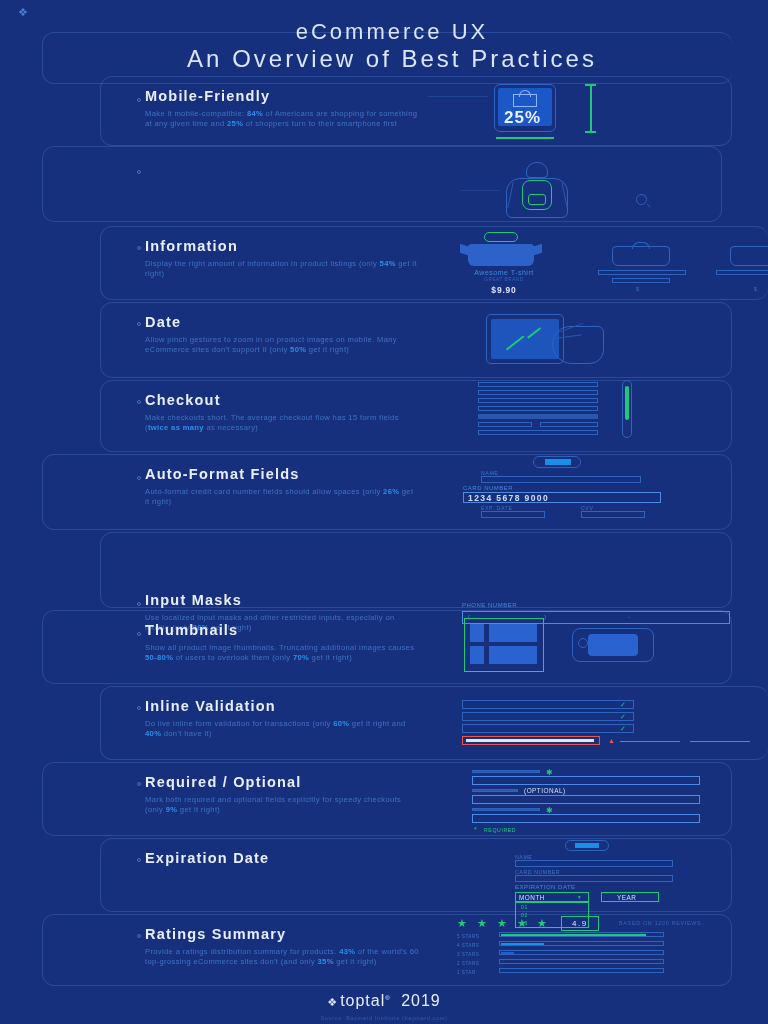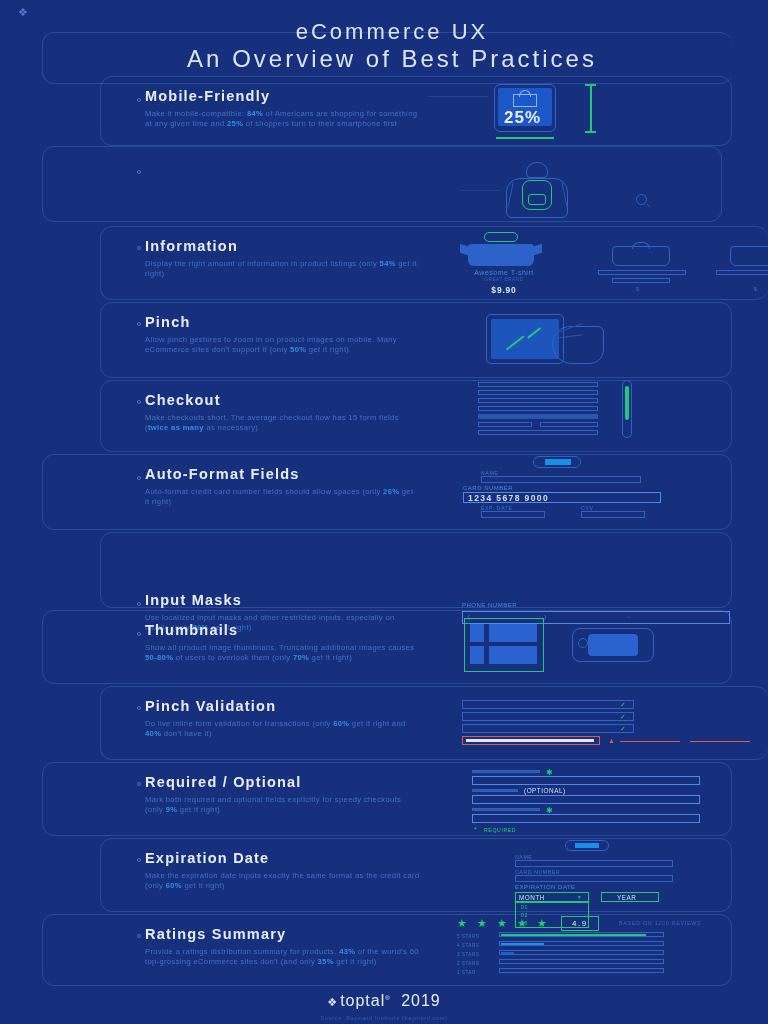--- a/index.html
+++ b/index.html
@@ -161,21 +161,21 @@
       <div class="mini" style="left:196px; top:54px;">$</div>
       <div class="box" style="left:290px; top:14px; width:58px; height:20px; border-radius:4px 4px 6px 6px;"></div>
       <div class="box" style="left:276px; top:38px; width:88px; height:5px;"></div>
       <div class="mini" style="left:314px; top:54px;">$</div>
     </div>
   </div>
 
   <div class="row" style="top:314px; height:68px;">
     <div class="dot" style="top:8px;"></div>
     <div class="txt">
-      <div class="ttl">Pinch</div>
+      <div class="ttl">Date</div>
       <div class="bdy">Allow pinch gestures to zoom in on product images on mobile. Many eCommerce sites don't support it (only <b>50%</b> get it right)</div>
     </div>
     <div class="art" style="left:480px; top:-2px; width:180px; height:60px;">
       <div class="phone-outer" style="left:6px; top:2px; width:78px; height:50px; border-radius:5px;"></div>
       <div class="phone-screen" style="left:11px; top:7px; width:68px; height:40px; background:#1d55bd;"></div>
       <div class="ln grn" style="left:24px; top:30px; width:22px; height:1.5px; transform:rotate(-38deg);"></div>
       <div class="ln grn" style="left:46px; top:20px; width:16px; height:1.5px; transform:rotate(-38deg);"></div>
       <div class="box" style="left:72px; top:14px; width:52px; height:38px; border-radius:18px 6px 14px 20px;"></div>
       <div class="ln" style="left:74px; top:16px; width:30px; height:1px; transform:rotate(-20deg);"></div>
       <div class="ln" style="left:76px; top:24px; width:26px; height:1px; transform:rotate(-8deg);"></div>
@@ -252,21 +252,21 @@
       <div class="fill" style="left:27px; top:26px; width:48px; height:18px; background:#2a63cf;"></div>
       <div class="box" style="left:110px; top:8px; width:82px; height:34px; border-radius:8px;"></div>
       <div class="fill" style="left:126px; top:14px; width:50px; height:22px; background:#2a63cf; border-radius:4px;"></div>
       <div class="box" style="left:116px; top:18px; width:10px; height:10px; border-radius:50%;"></div>
     </div>
   </div>
 
   <div class="row" style="top:698px; height:62px;">
     <div class="dot" style="top:8px;"></div>
     <div class="txt">
-      <div class="ttl">Pinch Validation</div>
+      <div class="ttl">Inline Validation</div>
       <div class="bdy">Do live inline form validation for transactions (only <b>60%</b> get it right and <b>40%</b> don't have it)</div>
     </div>
     <div class="art" style="left:462px; top:2px; width:300px; height:46px;">
       <div class="box" style="left:0px; top:0px; width:172px; height:9px;"></div>
       <div class="mini grn" style="left:158px; top:1px; background:none; color:#21c87a; font-size:7px;">✓</div>
       <div class="box" style="left:0px; top:12px; width:172px; height:9px;"></div>
       <div class="mini grn" style="left:158px; top:13px; background:none; color:#21c87a; font-size:7px;">✓</div>
       <div class="box" style="left:0px; top:24px; width:172px; height:9px;"></div>
       <div class="mini grn" style="left:158px; top:25px; background:none; color:#21c87a; font-size:7px;">✓</div>
       <div class="box redb" style="left:0px; top:36px; width:138px; height:9px;"></div>
@@ -295,21 +295,20 @@
       <div class="box" style="left:10px; top:44px; width:228px; height:9px; border-color:#4f8ae6;"></div>
       <div class="mini" style="left:12px; top:56px; color:#21c87a; font-size:7px;">*</div>
       <div class="mini" style="left:22px; top:57px; color:#21c87a;">REQUIRED</div>
     </div>
   </div>
 
   <div class="row" style="top:850px; height:64px;">
     <div class="dot" style="top:8px;"></div>
     <div class="txt">
       <div class="ttl">Expiration Date</div>
-      <div class="bdy">Make the expiration date inputs exactly the same format as the credit card (only <b>60%</b> get it right)</div>
     </div>
     <div class="art" style="left:505px; top:-10px; width:230px; height:64px;">
       <div class="box" style="left:60px; top:0px; width:44px; height:11px; border-radius:7px;"></div>
       <div class="fill cy" style="left:70px; top:3px; width:24px; height:5px;"></div>
       <div class="mini" style="left:10px; top:14px;">NAME</div>
       <div class="box" style="left:10px; top:20px; width:158px; height:7px;"></div>
       <div class="mini" style="left:10px; top:29px;">CARD NUMBER</div>
       <div class="box" style="left:10px; top:35px; width:158px; height:7px;"></div>
       <div class="mini2" style="left:10px; top:44px;">EXPIRATION DATE</div>
       <div class="box grnb" style="left:10px; top:52px; width:74px; height:10px;"></div>

